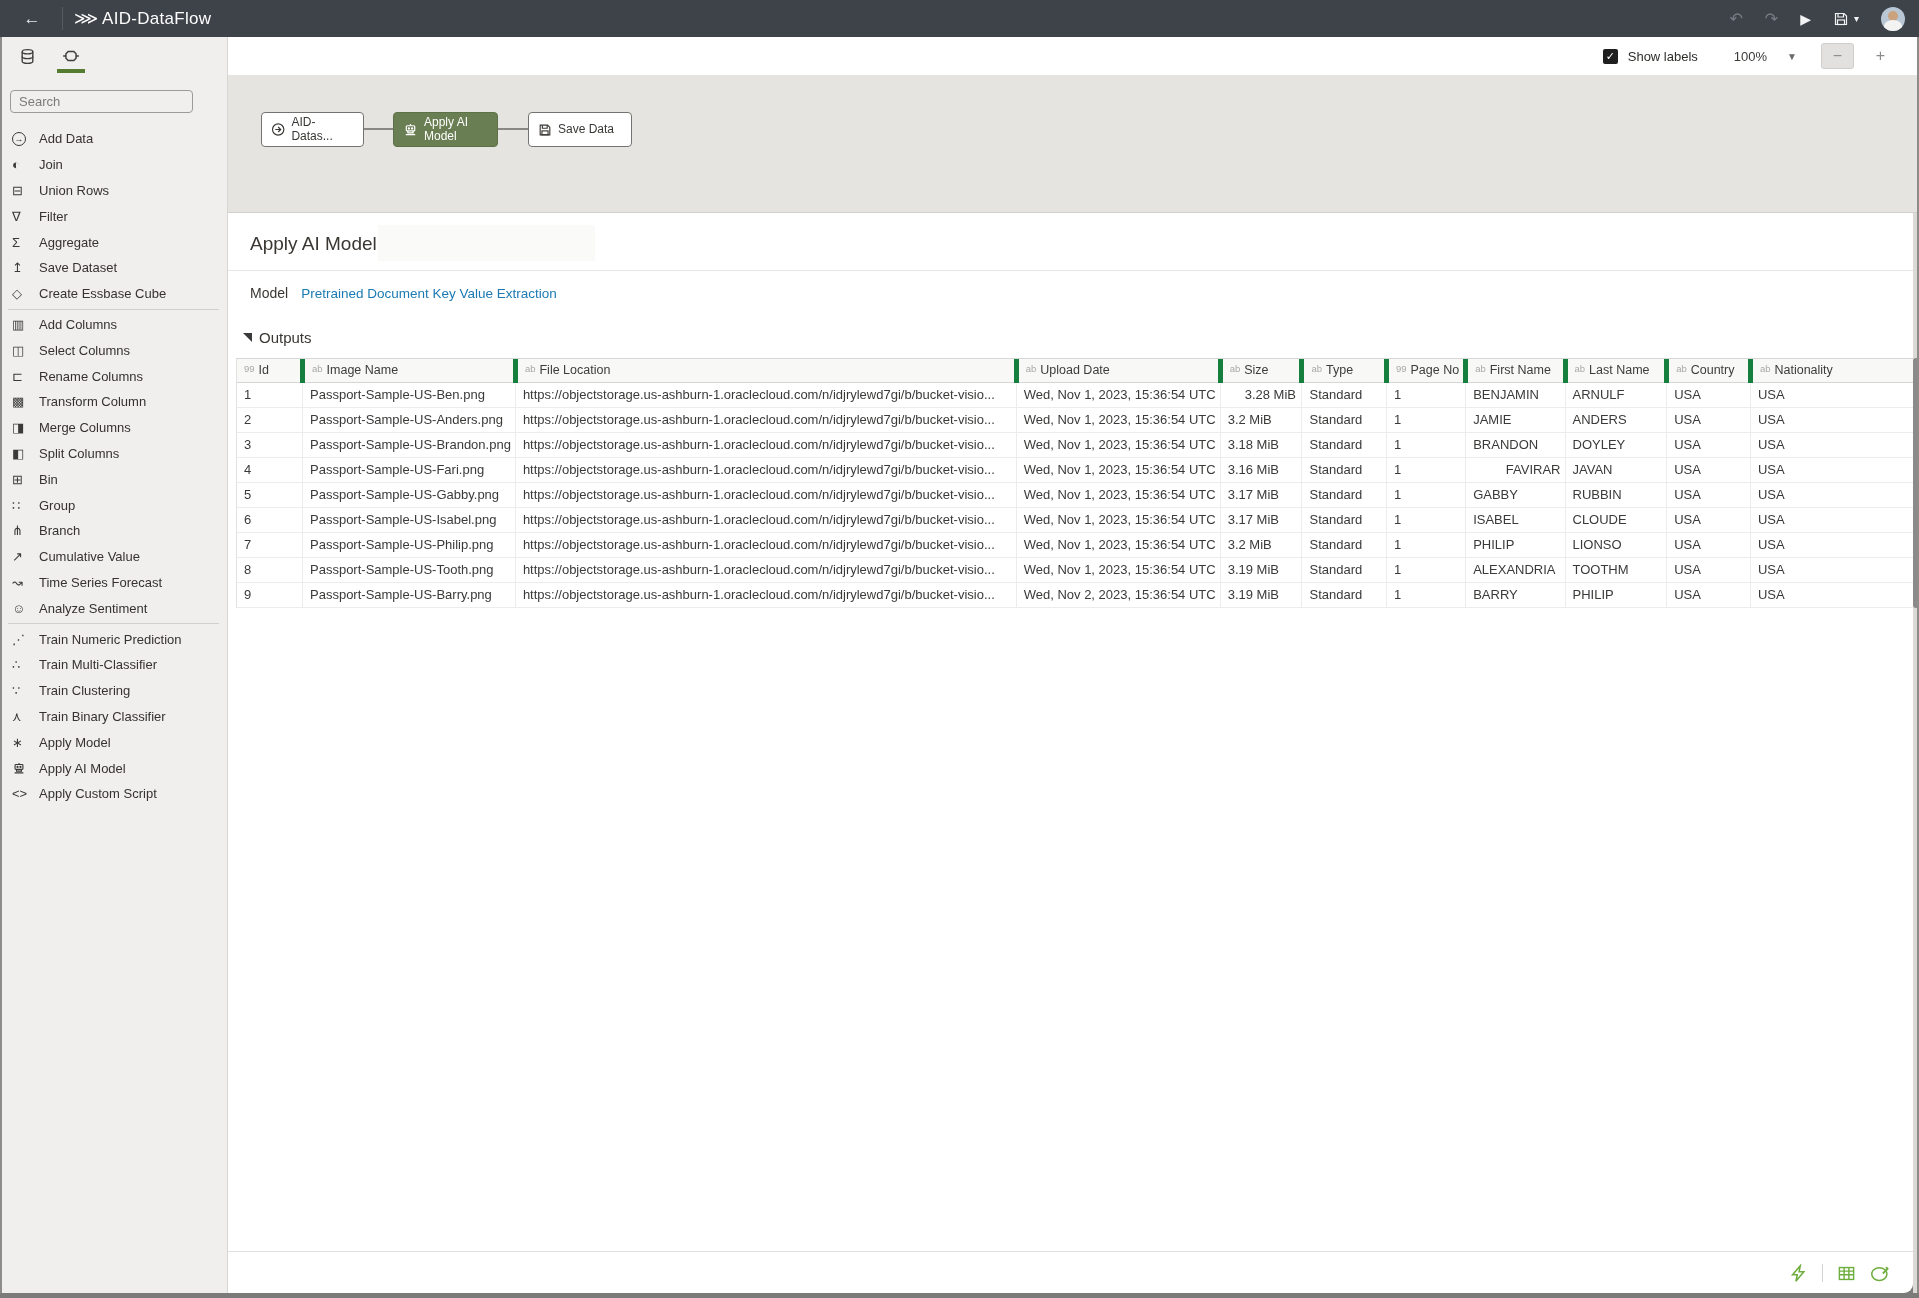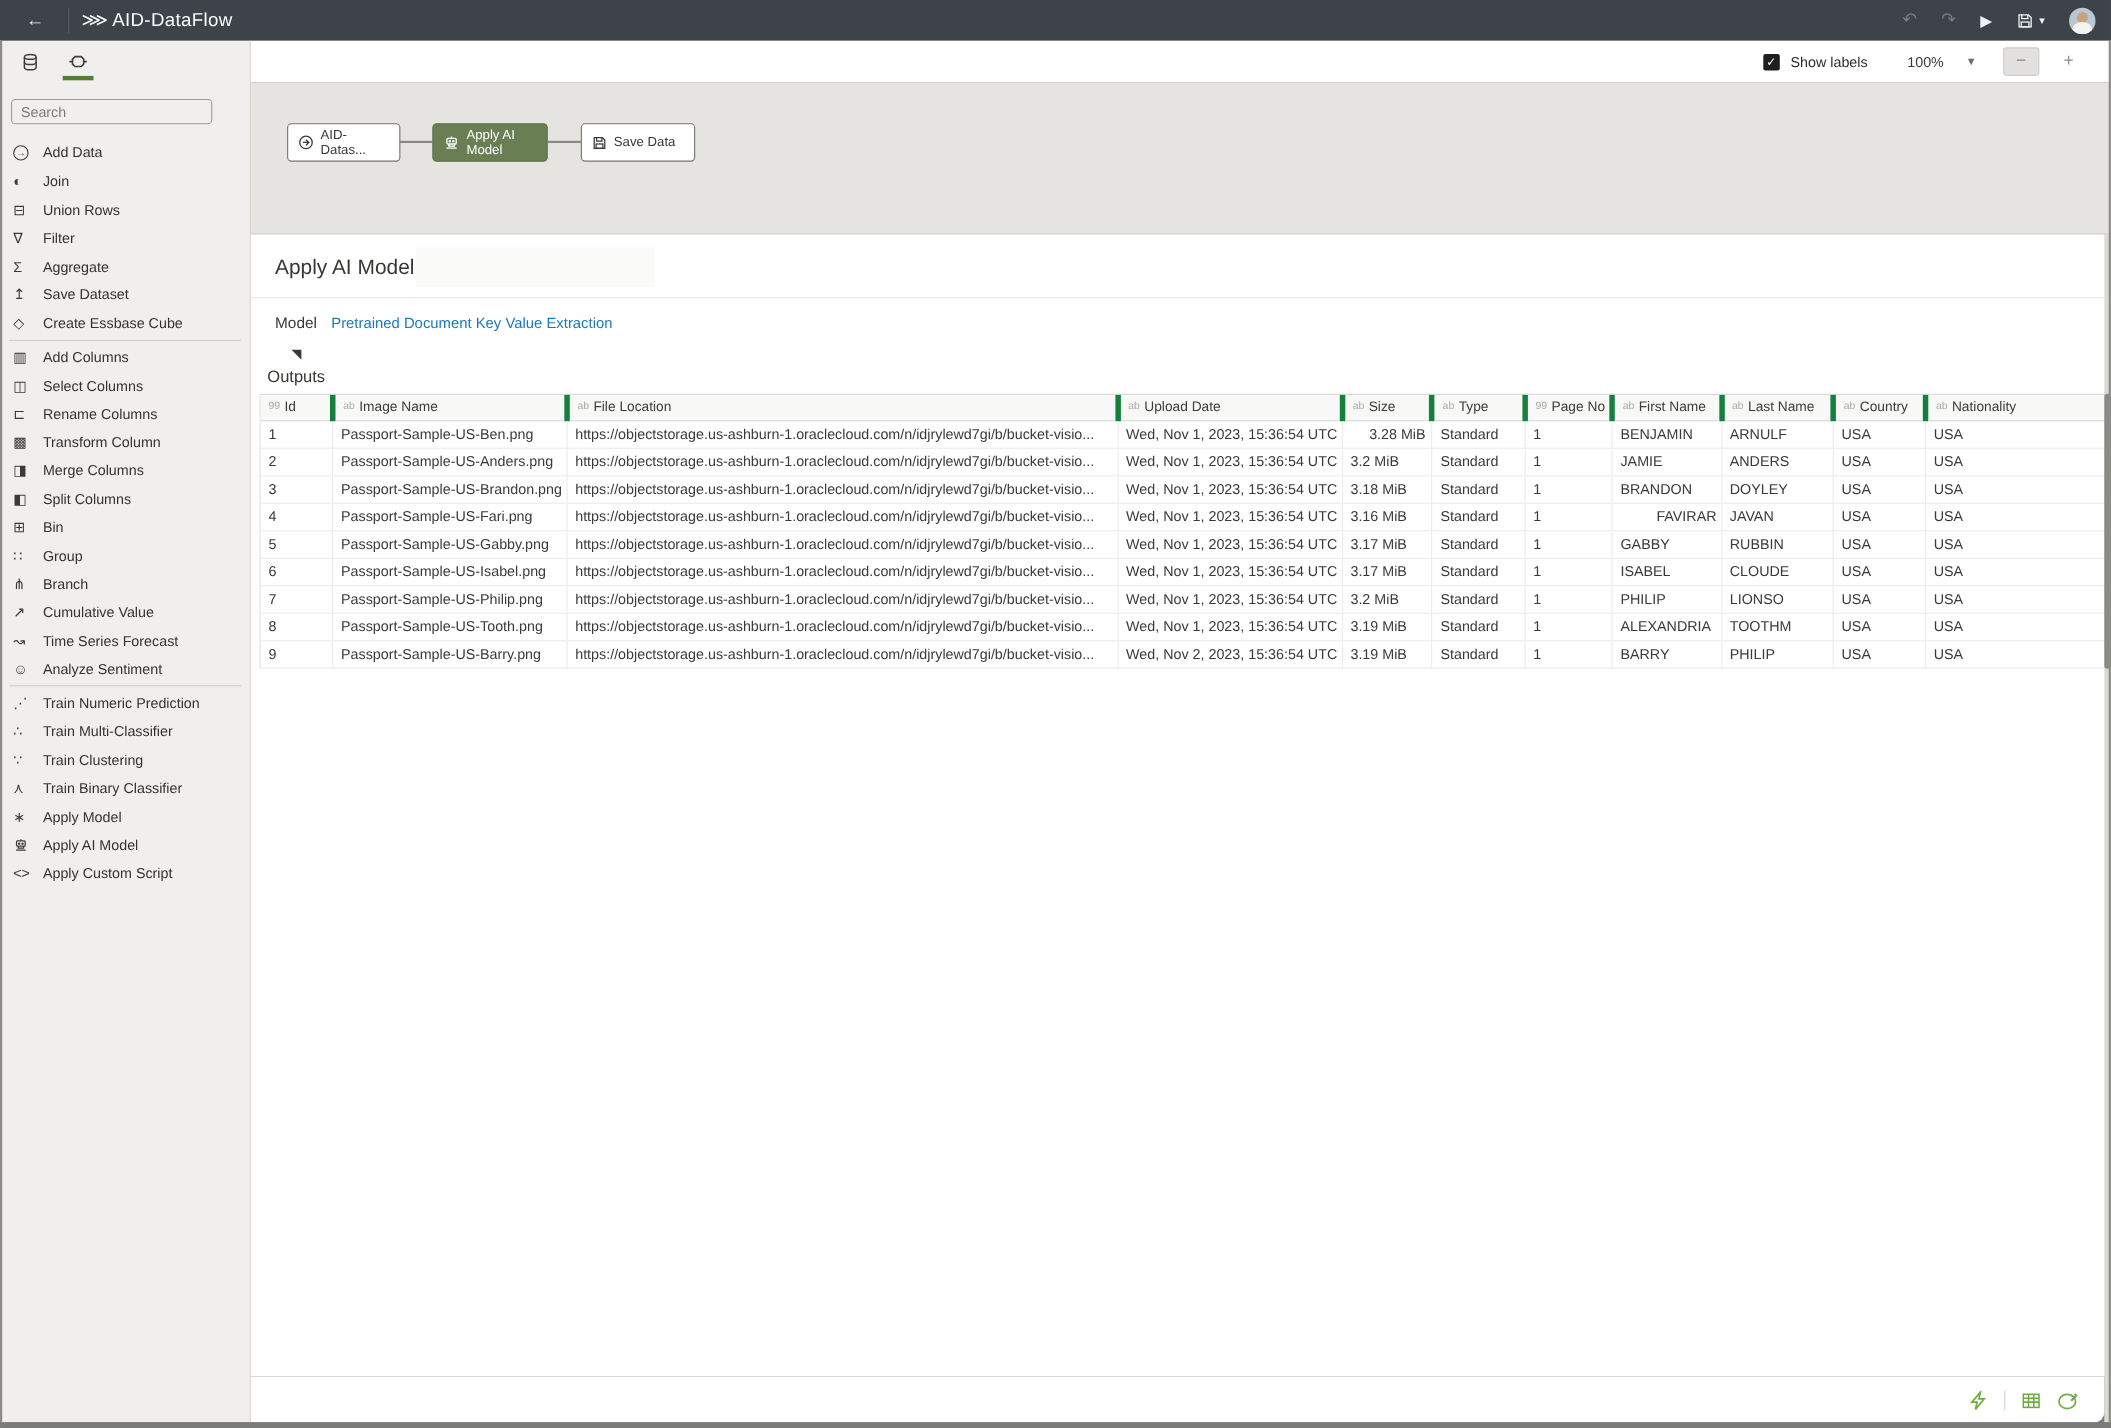--- a/index.html
+++ b/index.html
@@ -67,21 +67,21 @@
   .conn { position:absolute; top:53px; height:1.5px; background:#8a8885; }
 
   
   .panel { left:228px; top:213px; width:1691px; height:1038px; background:#fff; }
   .panel-title { position:absolute; left:22px; top:20px; font-size:19px; color:#3a3632; }
   .ghost-box { position:absolute; left:150px; top:12px; width:217px; height:36px; background:#fafaf8; }
   .panel-div { position:absolute; left:0; top:57px; width:100%; height:1px; background:#e8e7e5; }
   .model-row { position:absolute; left:22px; top:72px; display:flex; align-items:center; gap:13px; }
   .model-label { font-size:14px; color:#3a3632; }
   .model-link { font-size:13.5px; color:#1b7ab3; cursor:pointer; }
-  .outputs-row { position:absolute; left:15px; top:105px; display:flex; align-items:center; gap:7px; cursor:pointer;flex-direction:column; }
+  .outputs-row { position:absolute; left:15px; top:116px; display:flex; align-items:center; gap:7px; cursor:pointer; }
   .tri { width:0; height:0; border-left:9px solid transparent; border-top:9px solid #3a3a3a; }
   .outputs-label { font-size:15px; color:#3a3632; }
 
   
   .tbl { position:absolute; left:8px; top:145px; border-left:1px solid #e2e2e2; border-top:1px solid #d6d6d6; }
   table { border-collapse:collapse; table-layout:fixed; }
   th, td { overflow:hidden; white-space:nowrap; text-overflow:clip; }
   th { height:23px; background:#f8f8f6; border-right:5px solid #15803d; border-bottom:1px solid #d6d6d6;
     font-weight:normal; text-align:left; padding:0 4px 0 7px; font-size:12.5px; color:#3c3c3c; cursor:pointer; }
   th .pfx { font-size:9.5px; color:#a8a8a8; margin-right:4px; position:relative; top:-2px; }

